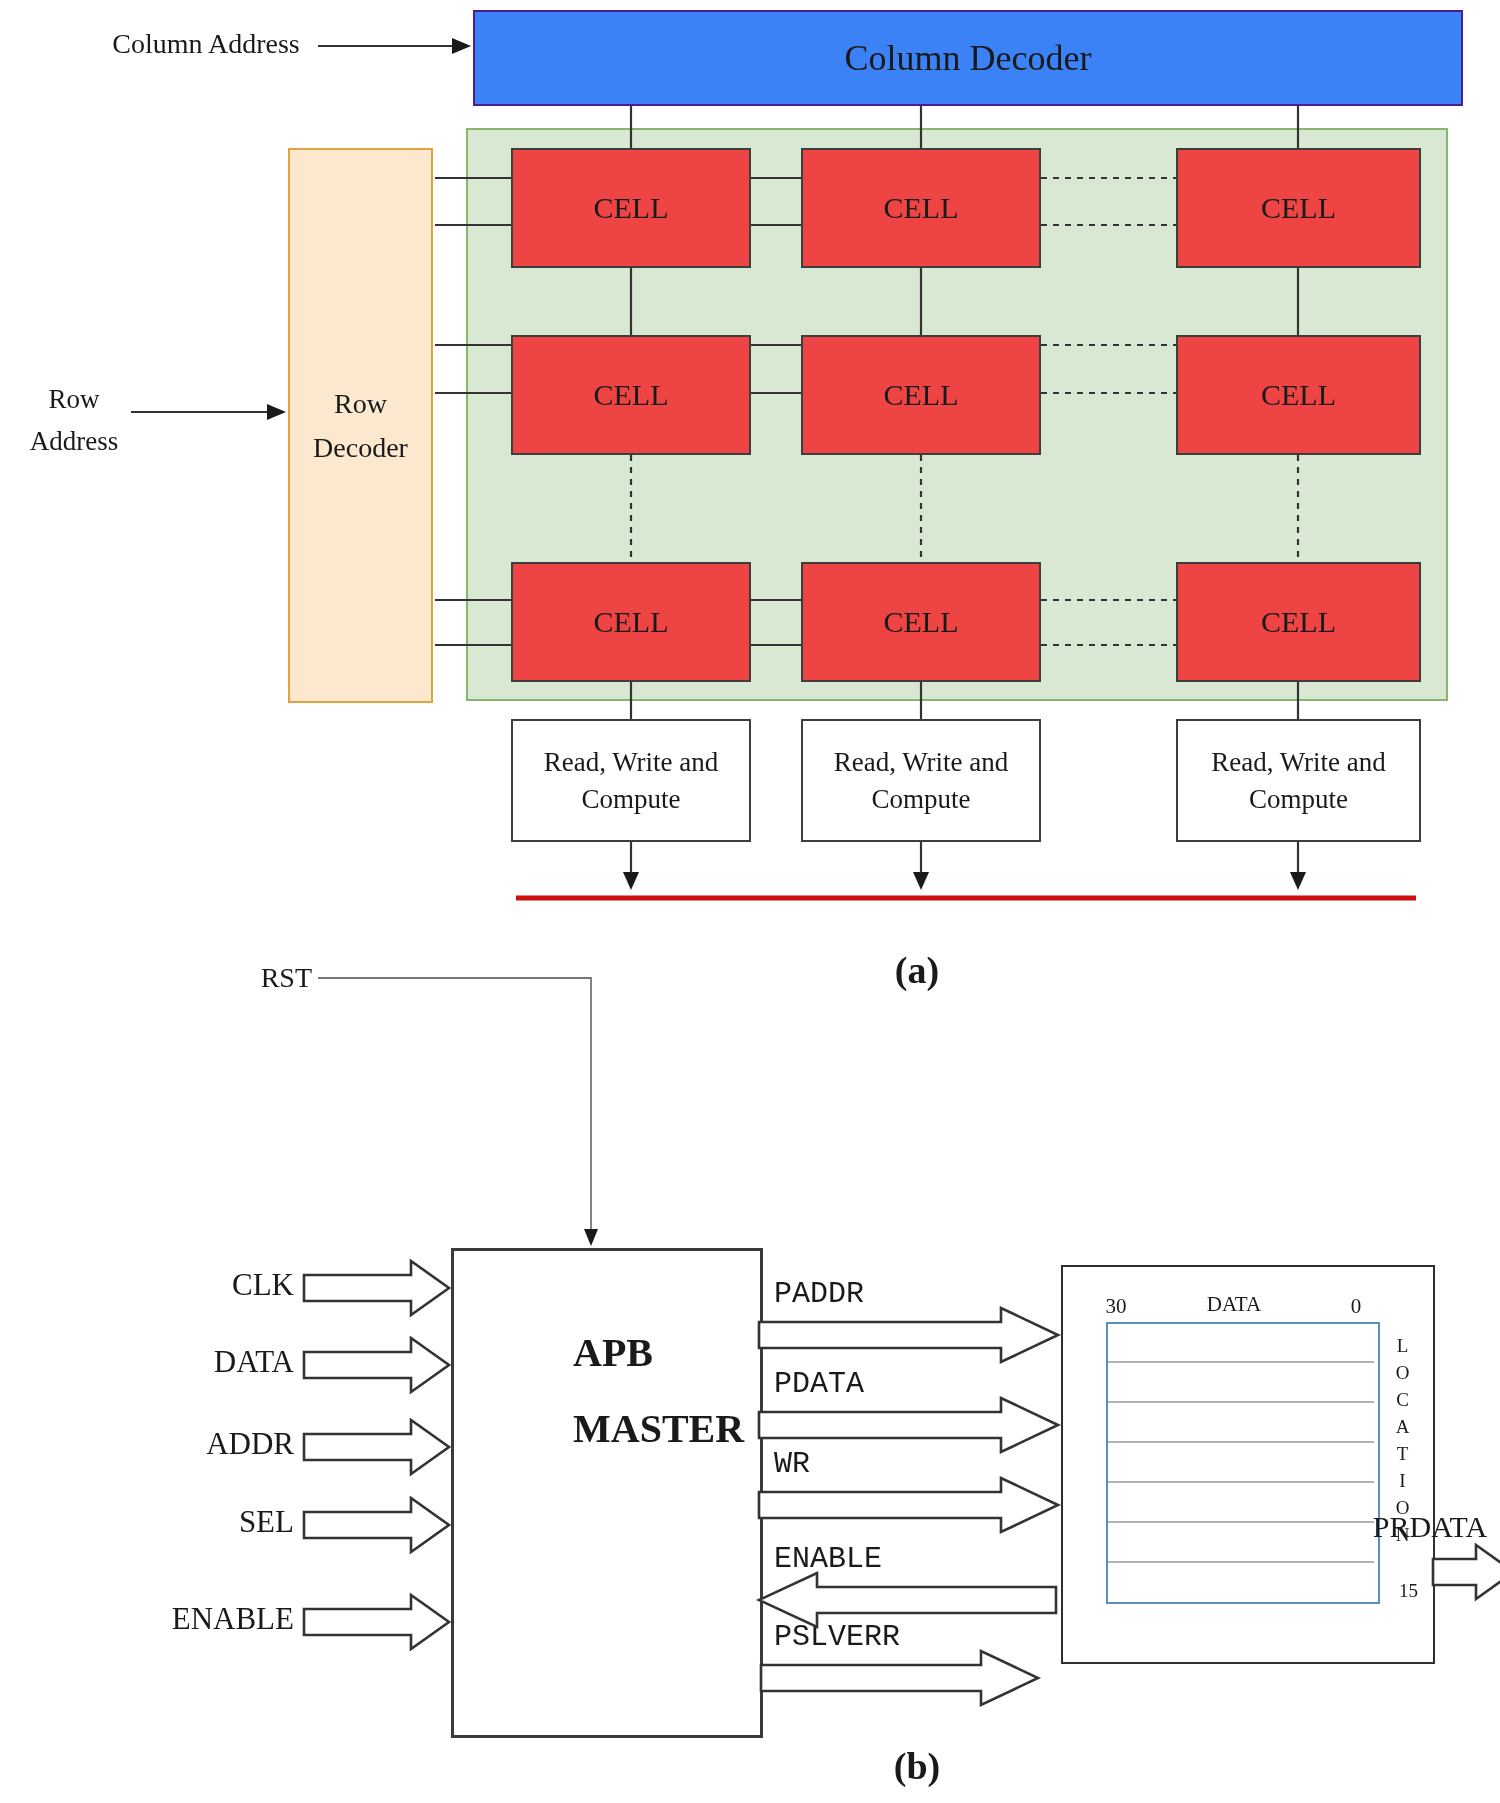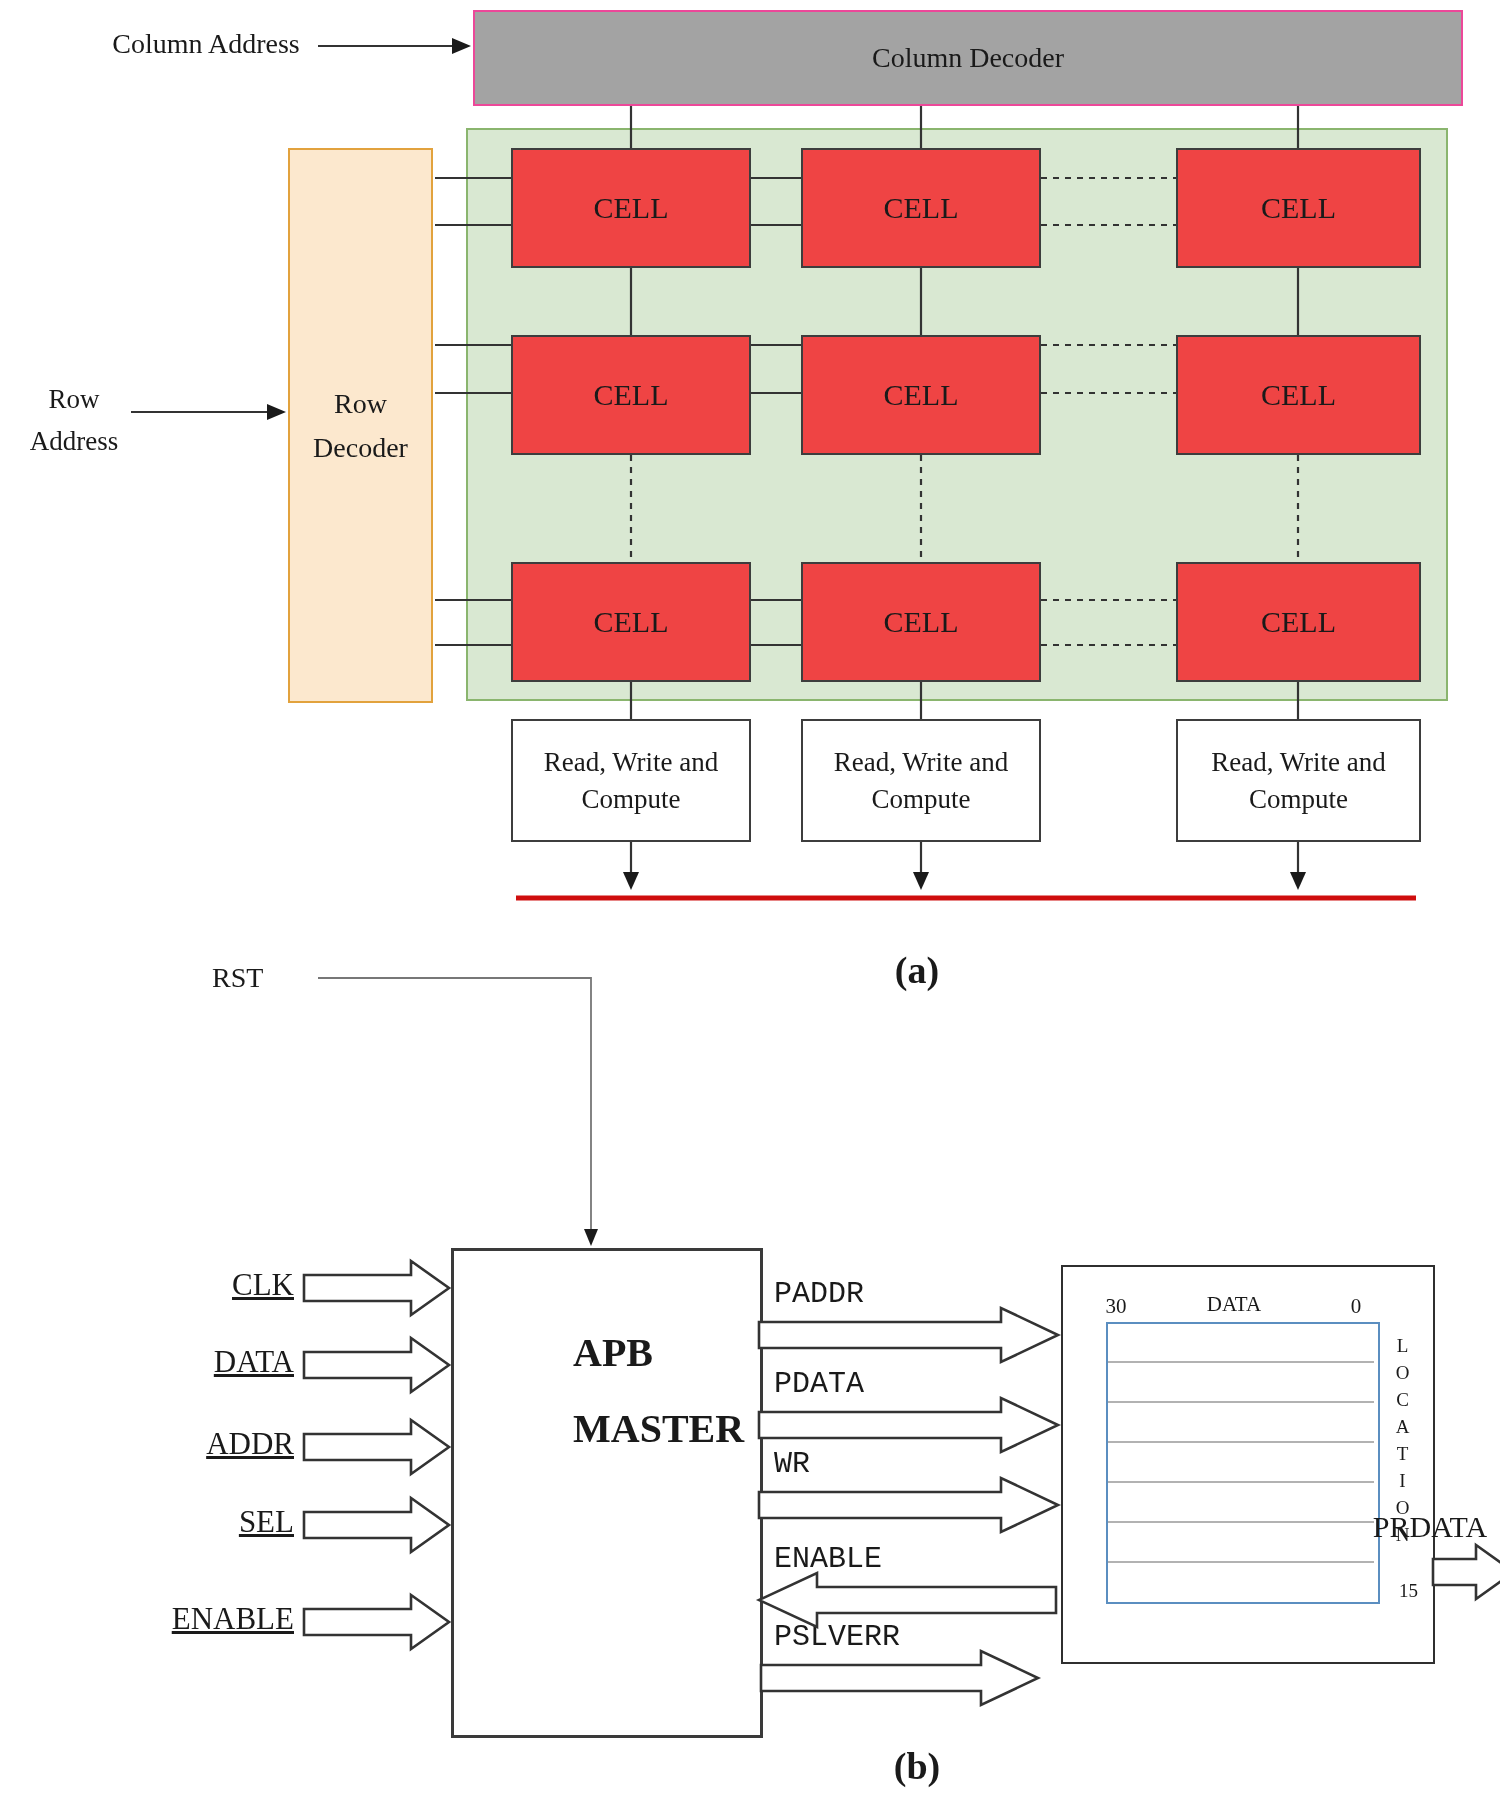--- a/index.html
+++ b/index.html
@@ -4,39 +4,39 @@
 <style>
   html,body{margin:0;padding:0;background:#ffffff;}
   #stage{
     position:relative;width:1500px;height:1803px;background:#ffffff;
     font-family:"Liberation Serif","DejaVu Serif",serif;color:#1a1a1a;overflow:hidden;margin-left:16px;
   }
   .abs{position:absolute;}
   .box{position:absolute;box-sizing:border-box;display:flex;align-items:center;justify-content:center;text-align:center;}
   .lbl{position:absolute;box-sizing:border-box;}
   
-  .col-decoder{left:457px;top:10px;width:990px;height:96px;background:#a3a3a3;border:2px solid #ec4899;font-size:28px;z-index:2;}
+  .col-decoder{left:457px;top:10px;width:990px;height:96px;background:#3b82f6;border:2px solid #4c1d95;font-size:36px;z-index:2;}
   .green-panel{left:450px;top:128px;width:982px;height:573px;background:#d9e8d2;border:2px solid #8ab56e;box-sizing:border-box;z-index:1;}
   .row-decoder{left:272px;top:148px;width:145px;height:555px;background:#fce8ce;border:2.5px solid #e2a23d;font-size:28px;line-height:44px;flex-direction:column;z-index:2;}
   .cell{background:#ef4444;border:2px solid #3d3d3d;font-size:30px;z-index:3;}
   .cell.c1{left:495px;width:240px;} .cell.c2{left:785px;width:240px;} .cell.c3{left:1160px;width:245px;}
   .cell.r1{top:148px;height:120px;} .cell.r2{top:335px;height:120px;} .cell.r3{top:562px;height:120px;}
   .rwc{top:719px;height:123px;background:#ffffff;border:2px solid #3d3d3d;font-size:27px;line-height:37px;flex-direction:column;z-index:3;}
   .rwc.c1{left:495px;width:240px;} .rwc.c2{left:785px;width:240px;} .rwc.c3{left:1160px;width:245px;}
   .col-address{left:80px;top:28px;width:220px;font-size:28px;text-align:center;}
   .row-address{left:2px;top:378px;width:112px;font-size:27px;line-height:42px;text-align:center;}
   .vbr{left:700px;top:901px;width:500px;font-size:30px;text-align:center;}
   .cap{font-size:38px;font-weight:bold;text-align:center;}
   .cap-a{left:838px;top:948px;width:126px;}
   .cap-b{left:838px;top:1744px;width:126px;}
   
-  .rst-lbl{left:196px;top:962px;width:100px;font-size:28px;text-align:left;}
+  .rst-lbl{left:196px;top:962px;width:100px;font-size:28px;text-align:right;}
   .apb-box{left:435px;top:1248px;width:306px;height:484px;background:#ffffff;border:3px solid #3a3a3a;z-index:2;}
   .apb-text{left:557px;top:1315px;width:186px;font-size:40px;font-weight:bold;line-height:76px;z-index:3;}
-  .sig-l{width:220px;left:58px;font-size:31px;text-align:right;z-index:3;text-decoration:underline;}
+  .sig-l{width:220px;left:58px;font-size:31px;text-align:right;z-index:3;}
   .sig-r{width:260px;left:758px;font-size:30px;text-align:left;z-index:3;font-family:Liberation Mono, monospace;}
   .mem-box{left:1045px;top:1265px;width:370px;height:395px;background:#ffffff;border:2.5px solid #2f2f2f;z-index:2;}
   .blue-table{left:1090px;top:1322px;width:270px;height:278px;background:#ffffff;border:2px solid #5b8ec0;z-index:3;}
   .bit-lbl{font-size:21px;text-align:center;z-index:4;}
   .loc-lbl{left:1369px;top:1335px;width:28px;height:245px;font-size:19px;letter-spacing:6px;writing-mode:vertical-rl;text-orientation:upright;z-index:4;}
   .loc-15{left:1362px;top:1580px;width:40px;font-size:19px;text-align:right;z-index:4;}
   .prdata-lbl{left:1330px;top:1510px;width:168px;font-size:30px;text-align:center;z-index:4;}
   svg.overlay{position:absolute;left:0;top:0;z-index:5;pointer-events:none;}
   .wire{stroke:#333333;stroke-width:2.2;fill:none;}
   .wire-dash{stroke:#333333;stroke-width:2.2;fill:none;stroke-dasharray:6 6;}

